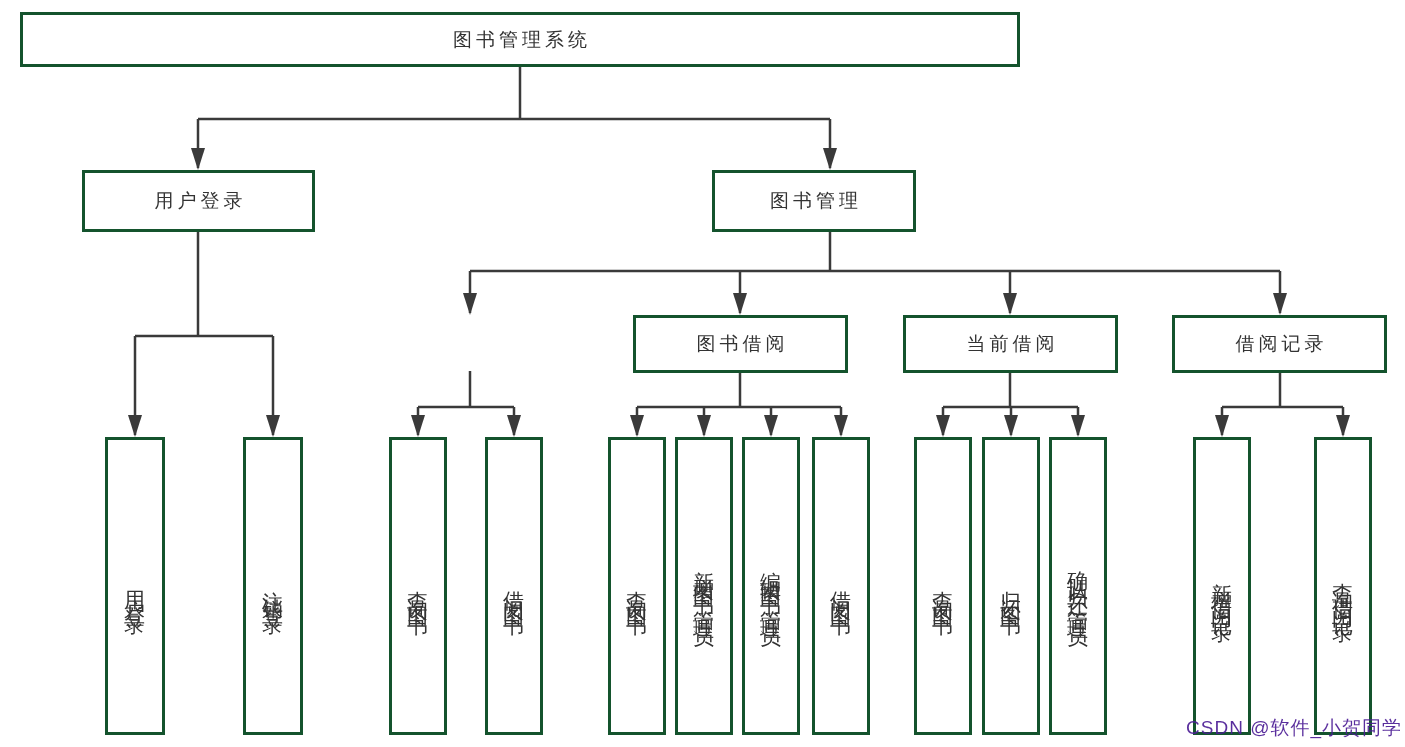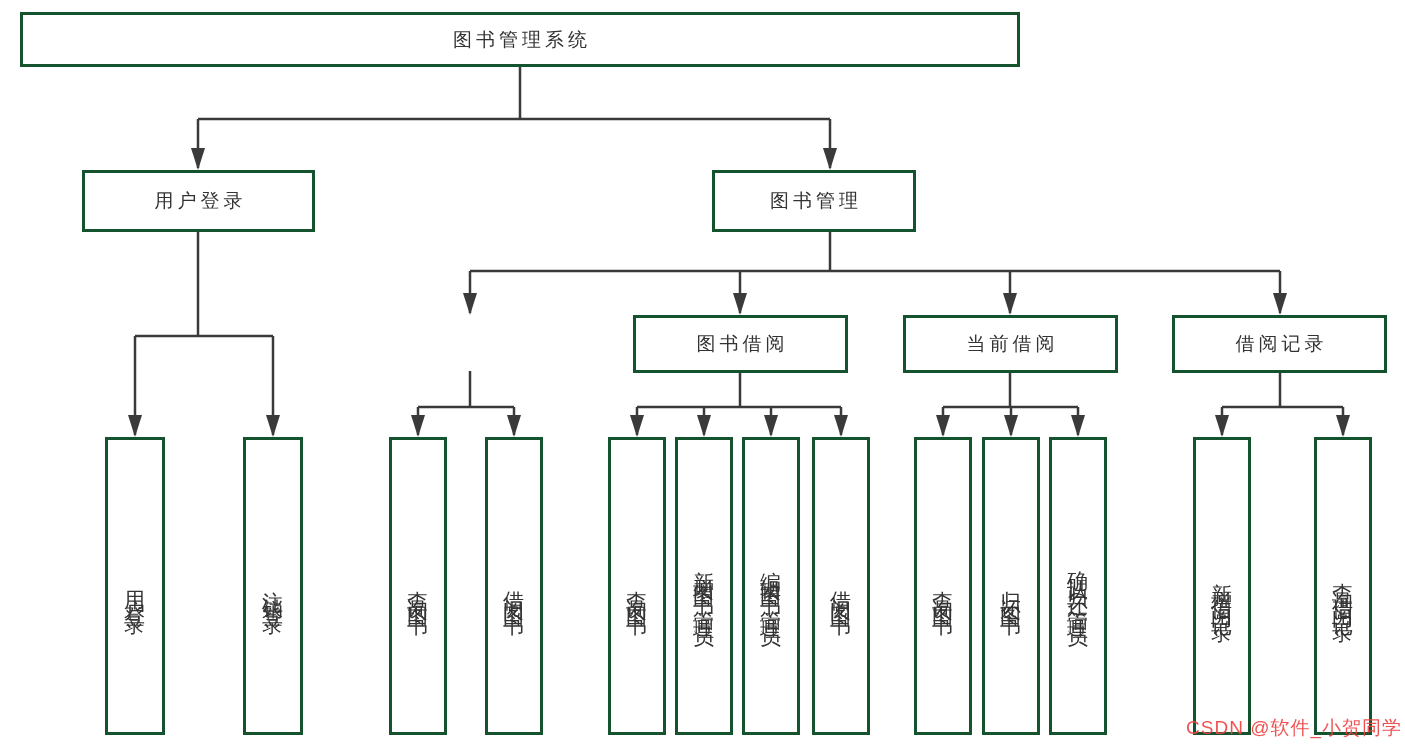--- a/index.html
+++ b/index.html
@@ -30,21 +30,21 @@
     font-size:21px;color:#333333;
     line-height:1;
     letter-spacing:8px;margin-bottom:-8px;
     white-space:nowrap;
   }
   .watermark{
     position:absolute;
     right:3px;bottom:6px;
     z-index:3;
     font-size:19px;
-    color:#ef4444;
+    color:#4c1d95;
     opacity:0.92;
     letter-spacing:1px;
     white-space:nowrap;
   }
 </style>
 </head>
 <body>
 
 <div id="canvas">
 

